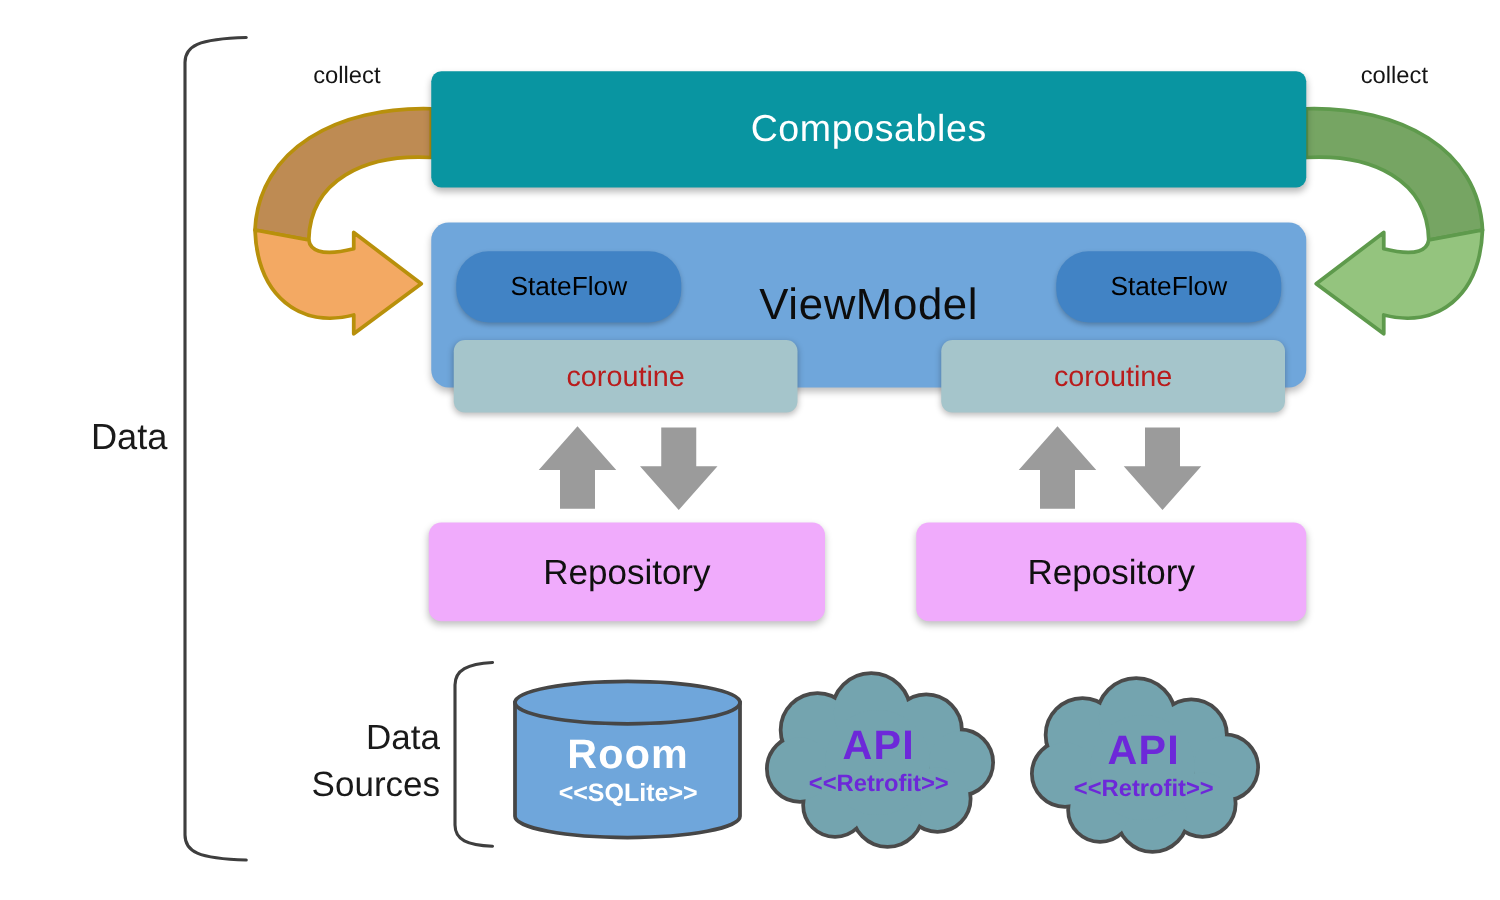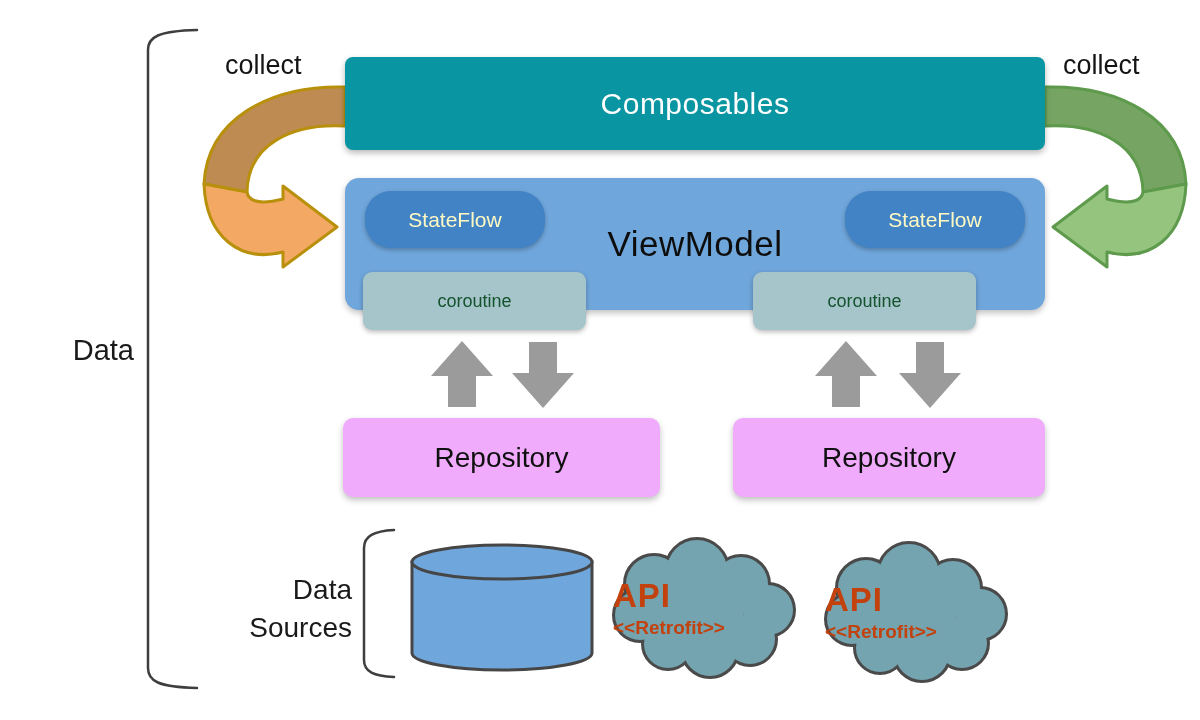--- a/index.html
+++ b/index.html
@@ -13,47 +13,47 @@
 
   .composables{
     left:345px;top:57px;width:700px;height:93px;background:#0995A1;border-radius:8px;
     box-shadow:0 3px 6px rgba(0,0,0,.28);z-index:2;color:#fff;font-size:30px;letter-spacing:.5px;
   }
   .viewmodel{
     left:345px;top:178px;width:700px;height:132px;background:#6FA6DB;border-radius:14px;
     box-shadow:0 3px 6px rgba(0,0,0,.25);z-index:2;font-size:35px;color:#0d0d0d;letter-spacing:.5px;
   }
   .pill{
-    top:191px;width:180px;height:57px;background:#4183C5;border-radius:26px;z-index:3;
-    box-shadow:0 2px 4px rgba(0,0,0,.25);color:#fef9c3;font-size:21px;
+    top:201px;width:180px;height:57px;background:#4183C5;border-radius:26px;z-index:3;
+    box-shadow:0 2px 4px rgba(0,0,0,.25);color:#000000;font-size:21px;
   }
   .pill.left{left:365px;} .pill.right{left:845px;}
   .coroutine{
-    top:272px;width:223px;height:58px;background:#A5C5CB;border-radius:9px;z-index:3;
-    box-shadow:0 2px 5px rgba(0,0,0,.28);font-size:18px;color:#14532d;
+    top:272px;width:275px;height:58px;background:#A5C5CB;border-radius:9px;z-index:3;
+    box-shadow:0 2px 5px rgba(0,0,0,.28);font-size:23px;color:#b91c1c;
   }
   .coroutine.left{left:363px;} .coroutine.right{left:753px;}
   .repository{
     top:418px;height:79px;background:#f0abfc;border-radius:10px;z-index:2;
     box-shadow:0 3px 6px rgba(0,0,0,.25);font-size:28px;color:#101010;
   }
   .repository.left{left:343px;width:317px;}
   .repository.right{left:733px;width:312px;}
 
-  .collect{top:50px;width:105px;font-size:27px;color:#141414;z-index:2;}
+  .collect{top:50px;width:105px;text-align:center;font-size:19px;color:#141414;z-index:2;}
   .collect.left{left:225px;} .collect.right{left:1063px;}
 
   .side-label{z-index:2;text-align:right;color:#1a1a1a;}
   .data-models{left:8px;top:331px;width:126px;font-size:29px;line-height:39px;}
   .data-sources{left:220px;top:571px;width:132px;font-size:28px;line-height:38px;}
 
   .room-text{left:412px;top:584px;width:181px;z-index:2;text-align:center;color:#fff;}
   .room-text .t{font-size:33px;font-weight:700;line-height:38px;letter-spacing:1px;}
   .room-text .s{font-size:20px;font-weight:700;line-height:26px;}
-  .api-text{width:180px;z-index:2;text-align:left;color:#c2410c;}
+  .api-text{width:180px;z-index:2;text-align:center;color:#6d28d9;}
   .api-text.a{left:613px;top:577px;} .api-text.b{left:825px;top:581px;}
   .api-text .t{font-size:33px;font-weight:700;line-height:38px;letter-spacing:1px;}
   .api-text .s{font-size:19px;font-weight:700;line-height:26px;}
 </style>
 </head>
 <body>
 
 <div class="canvas">
 
   <svg class="svg-layer" viewBox="0 0 1200 720" xmlns="http://www.w3.org/2000/svg">
@@ -165,20 +165,24 @@
     <span>coroutine</span>
   </div>
 
   <div class="abs flex-c repository left">
     <span>Repository</span>
   </div>
   <div class="abs flex-c repository right">
     <span>Repository</span>
   </div>
 
+  <div class="abs room-text">
+    <div class="t">Room</div>
+    <div class="s">&lt;&lt;SQLite&gt;&gt;</div>
+  </div>
 
   <div class="abs api-text a">
     <div class="t">API</div>
     <div class="s">&lt;&lt;Retrofit&gt;&gt;</div>
   </div>
   <div class="abs api-text b">
     <div class="t">API</div>
     <div class="s">&lt;&lt;Retrofit&gt;&gt;</div>
   </div>
 

